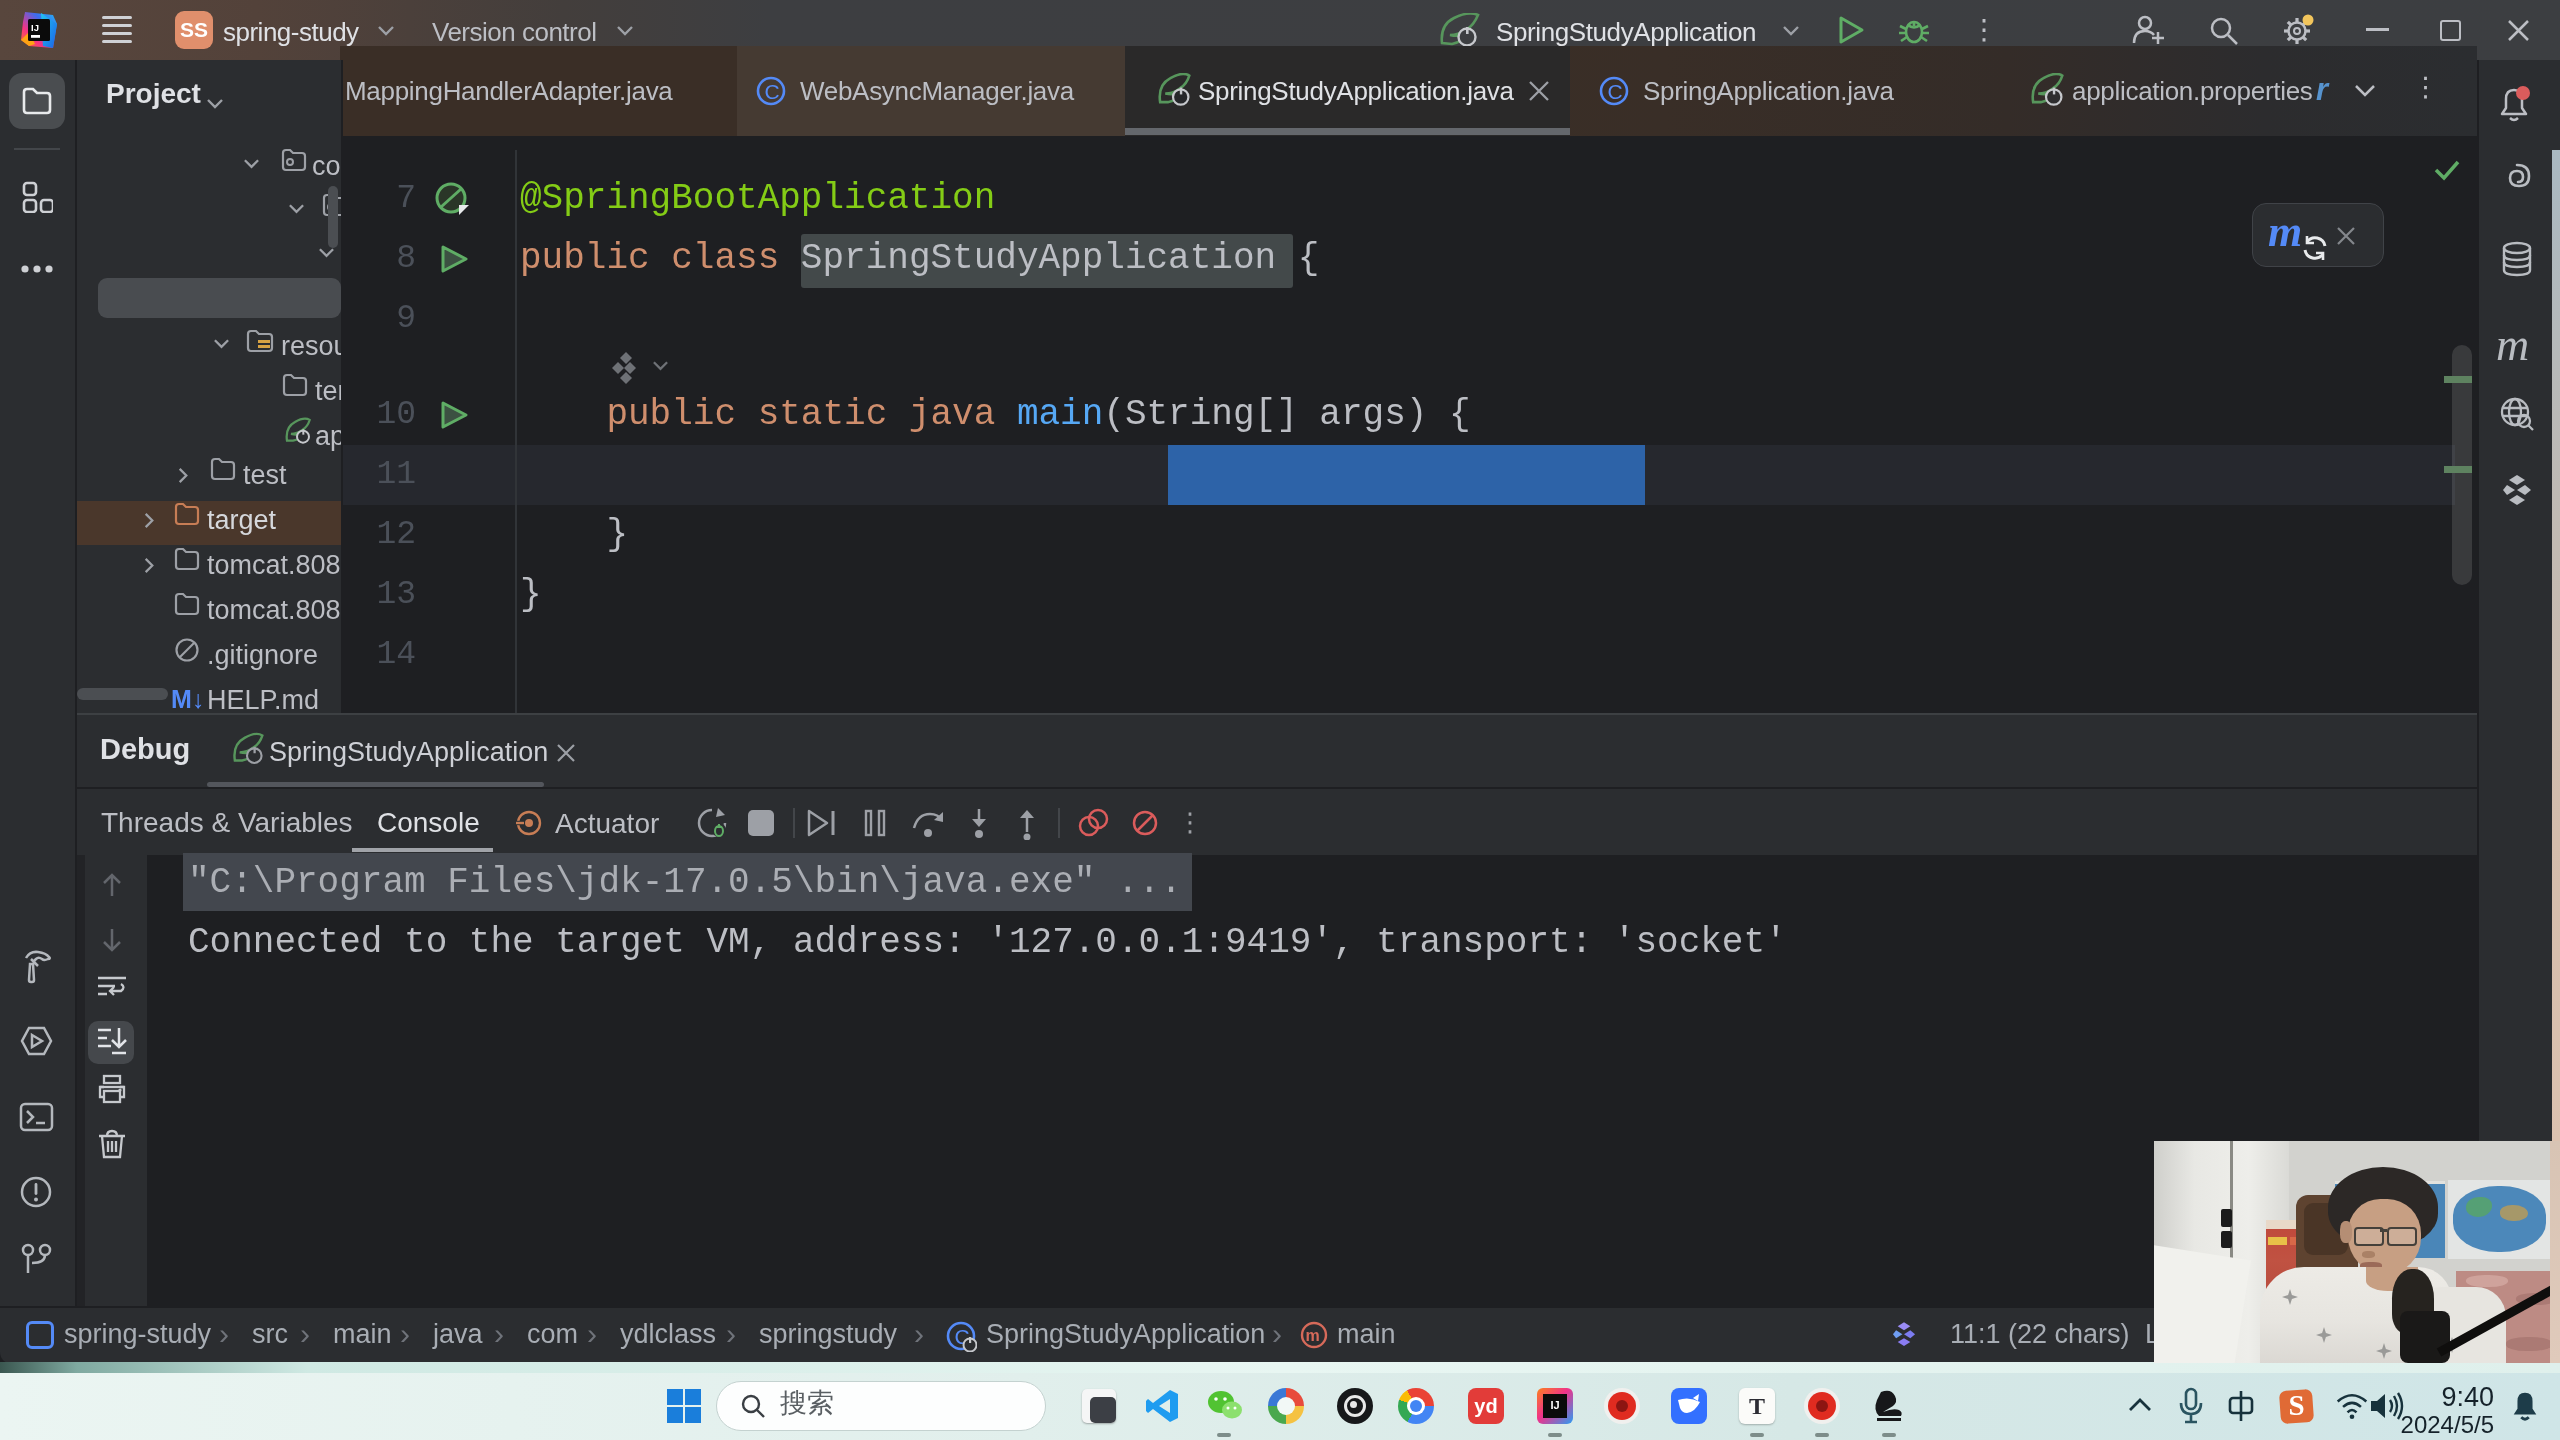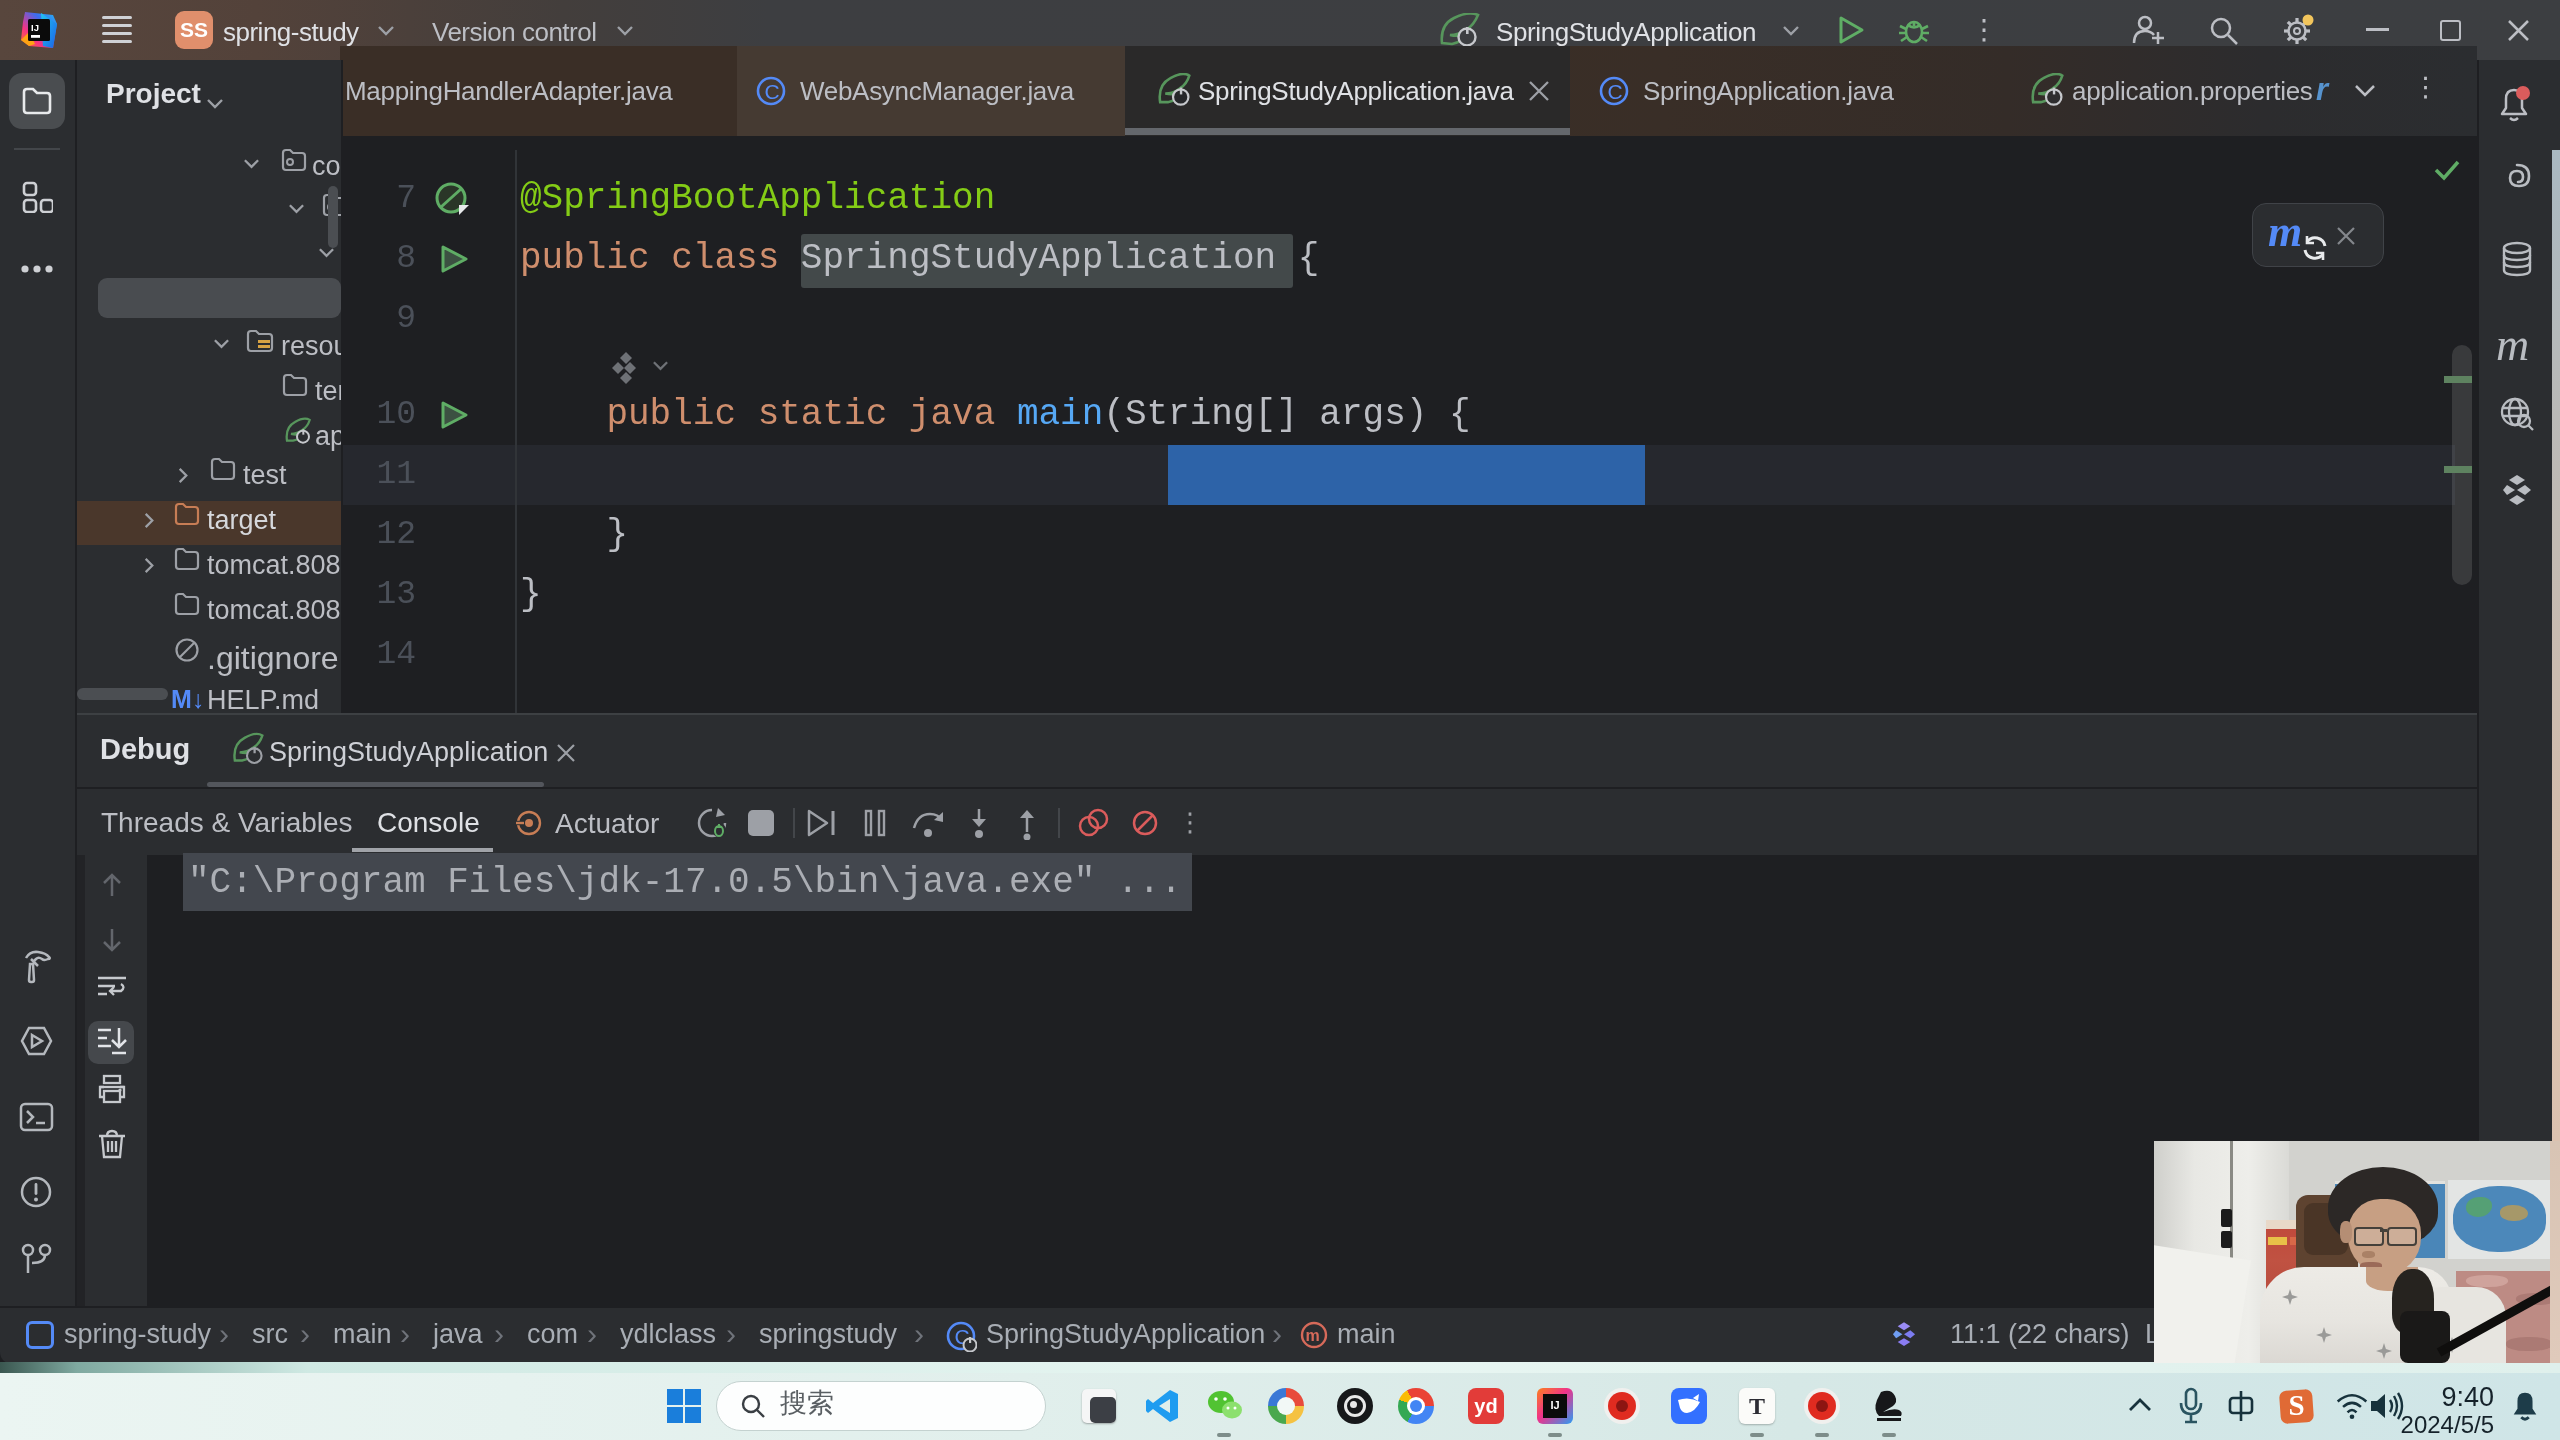--- a/index.html
+++ b/index.html
@@ -256,21 +256,21 @@
       </svg>
 <div class="abs" style="left:130px;top:490px;color:#bcbec4;font-size:27px;">tomcat.808</div>
 <svg class="abs" style="left:97px;top:532px" width="26" height="24" viewBox="0 0 26 24">
         <path d="M2 5 Q2 2 5 2 L9 2 L12 5 L21 5 Q24 5 24 8 L24 19 Q24 22 21 22 L5 22 Q2 22 2 19 Z" fill="none" stroke="#9da0a6" stroke-width="2.2"></path>
       </svg>
 <div class="abs" style="left:130px;top:535px;color:#bcbec4;font-size:27px;">tomcat.808</div>
 <svg class="abs" style="left:97px;top:577px" width="26" height="26" viewBox="0 0 26 26">
         <circle cx="13" cy="13" r="10.5" fill="none" stroke="#9da0a6" stroke-width="2.2"></circle>
         <line x1="6" y1="20" x2="20" y2="6" stroke="#9da0a6" stroke-width="2.2"></line>
       </svg>
-<div class="abs" style="left:130px;top:580px;color:#bcbec4;font-size:32px;">.gitignore</div>
+<div class="abs" style="left:130px;top:580px;color:#bcbec4;font-size:27px;">.gitignore</div>
 <div class="abs" style="left:94px;top:625px;color:#548af7;font-size:25px;font-weight:bold;">M↓</div>
 <div class="abs" style="left:130px;top:625px;color:#bcbec4;font-size:27px;">HELP.md</div>
 <div class="abs" style="left:251px;top:126px;width:10px;height:62px;border-radius:5px;background:#4b4e52;"></div>
 <div class="abs" style="left:0px;top:628px;width:91px;height:12px;border-radius:6px;background:#4b4e52;"></div>
 </div>
 
 <div class="abs" id="editor" style="left:343px;top:150px;width:2134px;height:563px;background:#1e1f22;overflow:hidden;font-family:'Liberation Mono',monospace;font-size:36px;">
 <div class="abs" style="left:0;top:295px;width:2112px;height:60px;background:#26282e;"></div>
 <div class="abs" style="left:172px;top:0;width:2px;height:563px;background:#313438;"></div>
 <div class="abs gnum" style="top:19px;">7</div>
@@ -425,20 +425,21 @@
         <circle cx="24" cy="17" r="1.6" fill="#c6c9cd"></circle>
       </svg>
 <svg class="abs" style="left:20px;top:413px" width="30" height="32" viewBox="0 0 30 32">
         <g fill="none" stroke="#c6c9cd" stroke-width="2.3">
           <path d="M5 8 L7 29 L23 29 L25 8"></path>
           <path d="M2 8 L28 8 M10 8 Q10 3 15 3 Q20 3 20 8"></path>
           <path d="M11 13 L11 24 M15 13 L15 24 M19 13 L19 24"></path>
         </g>
       </svg>
 <div class="abs conline" style="top:138px;color:#abaeb4;">"C:\Program Files\jdk-17.0.5\bin\java.exe" ...</div>
+<div class="abs conline" style="top:198px;">Connected to the target VM, address: '127.0.0.1:9419', transport: 'socket'</div>
 </div>
 
 <div class="abs" id="rstripe" style="left:2477px;top:60px;width:81px;height:1252px;background:#2b2d30;border-left:2px solid #1e1f22;">
 <svg class="abs" style="left:17px;top:26px" width="36" height="38" viewBox="0 0 36 38">
         <path d="M18 4 Q10 4 10 13 L10 22 L6 28 L30 28 L26 22 L26 13 Q26 4 18 4 Z" fill="none" stroke="#bcbec4" stroke-width="2.5" stroke-linejoin="round"></path>
         <path d="M14 32 Q18 36 22 32" fill="none" stroke="#bcbec4" stroke-width="2.5"></path>
         <circle cx="27" cy="7" r="7" fill="#db5c5c"></circle>
       </svg>
 <svg class="abs" style="left:19px;top:99px" width="38" height="38" viewBox="0 0 38 38">
         <path d="M19 6 Q31 6 31 17 Q31 27 21 27 Q12 27 12 19 Q12 12 19 12 Q25 12 25 18 Q25 23 20 23" fill="none" stroke="#b9bcc1" stroke-width="2.6" stroke-linecap="round"></path>

